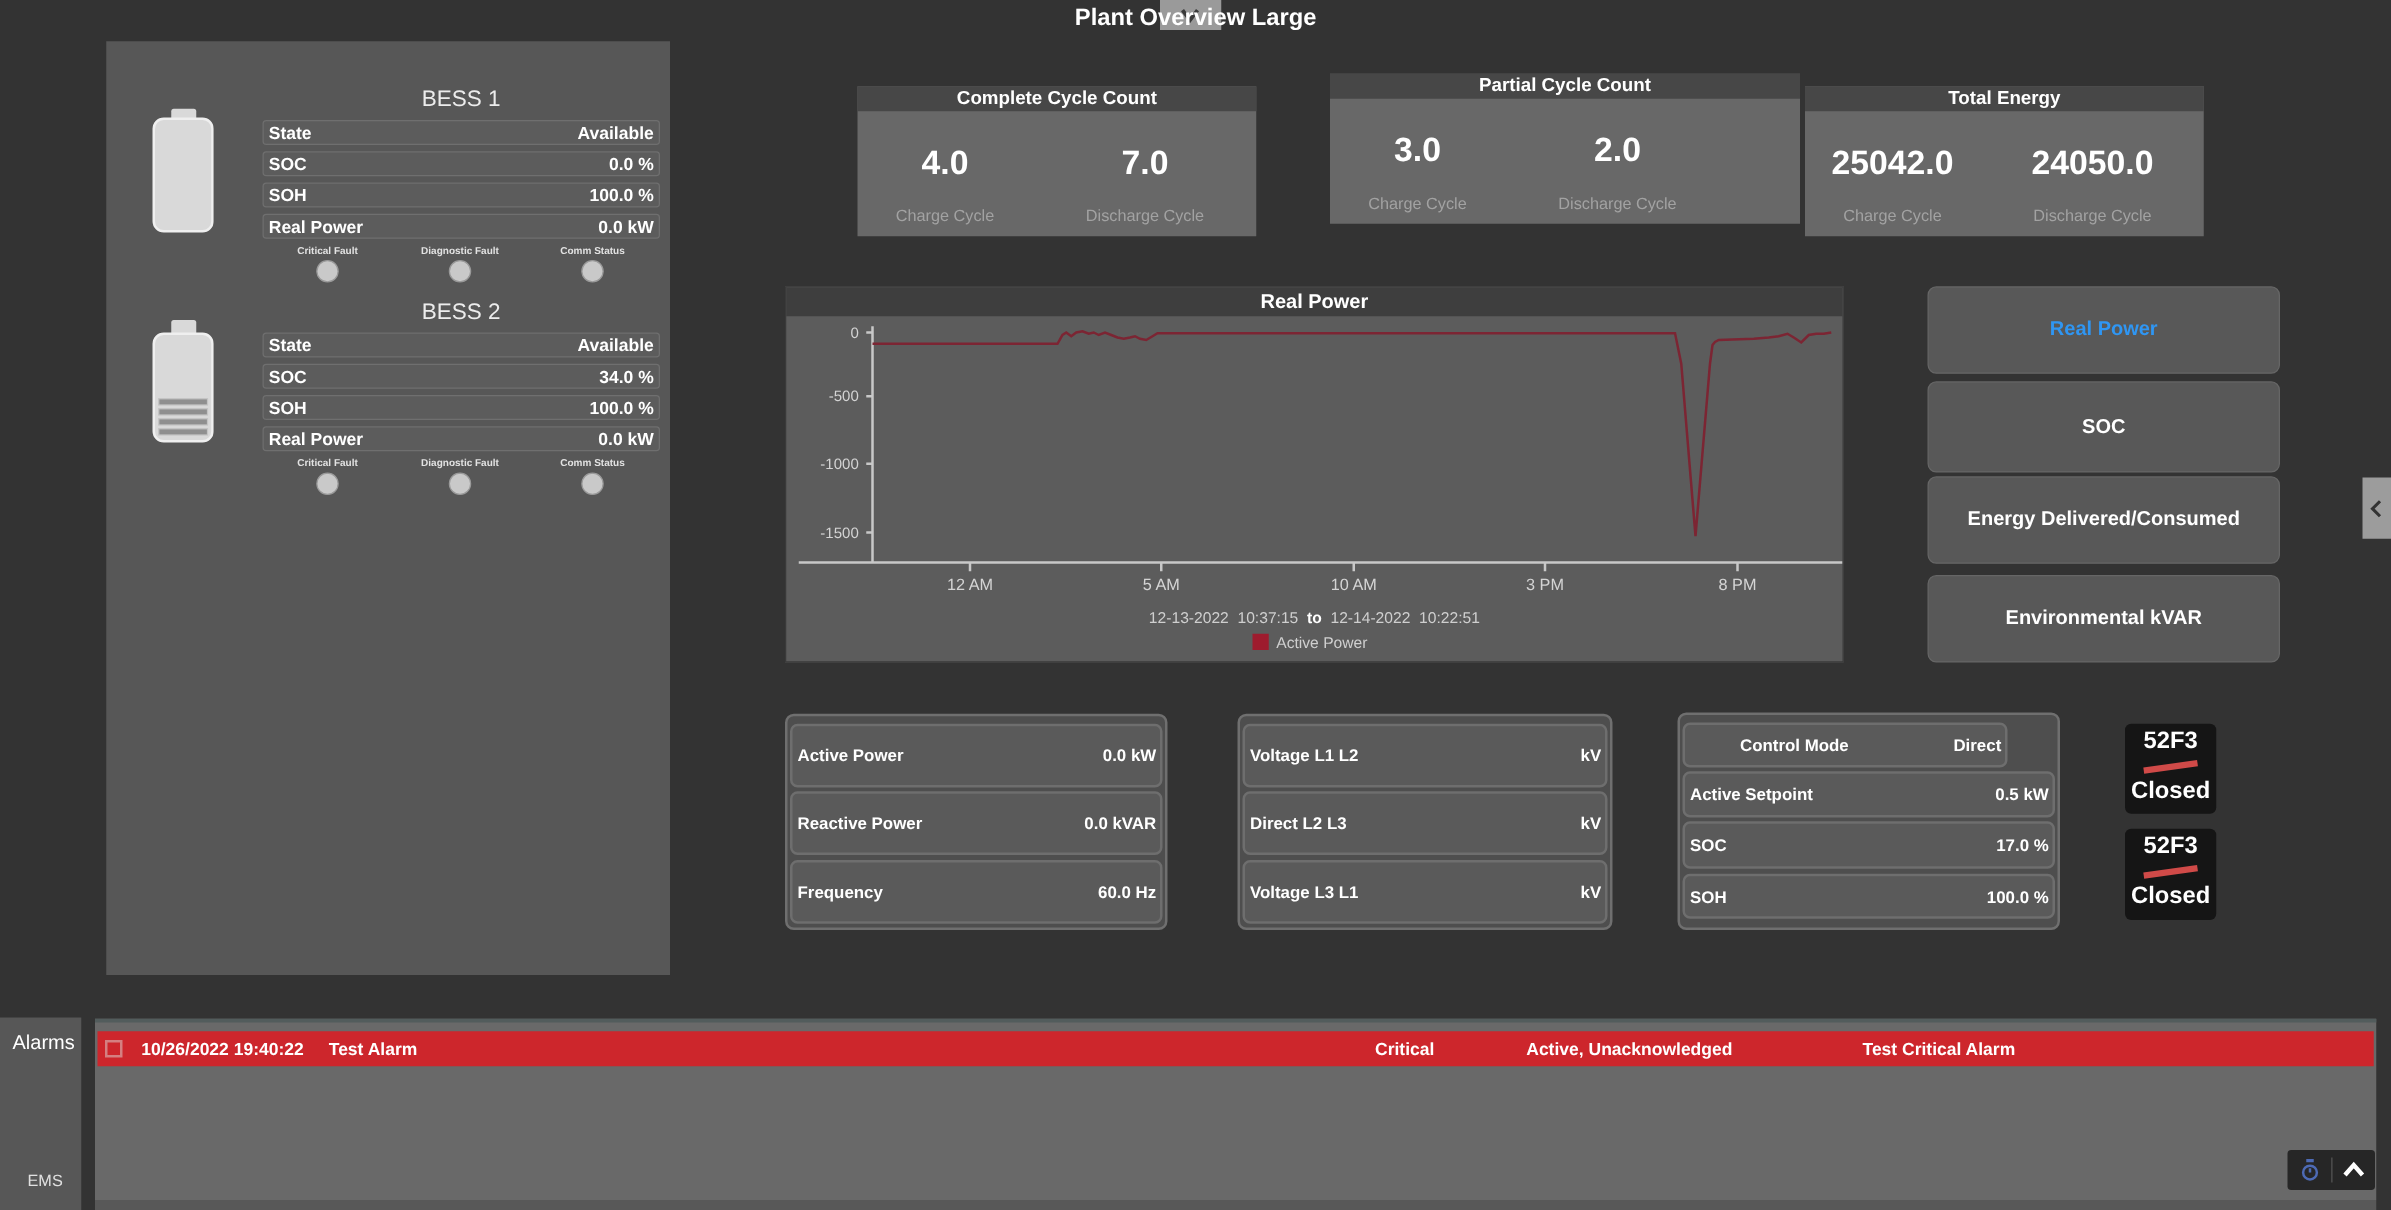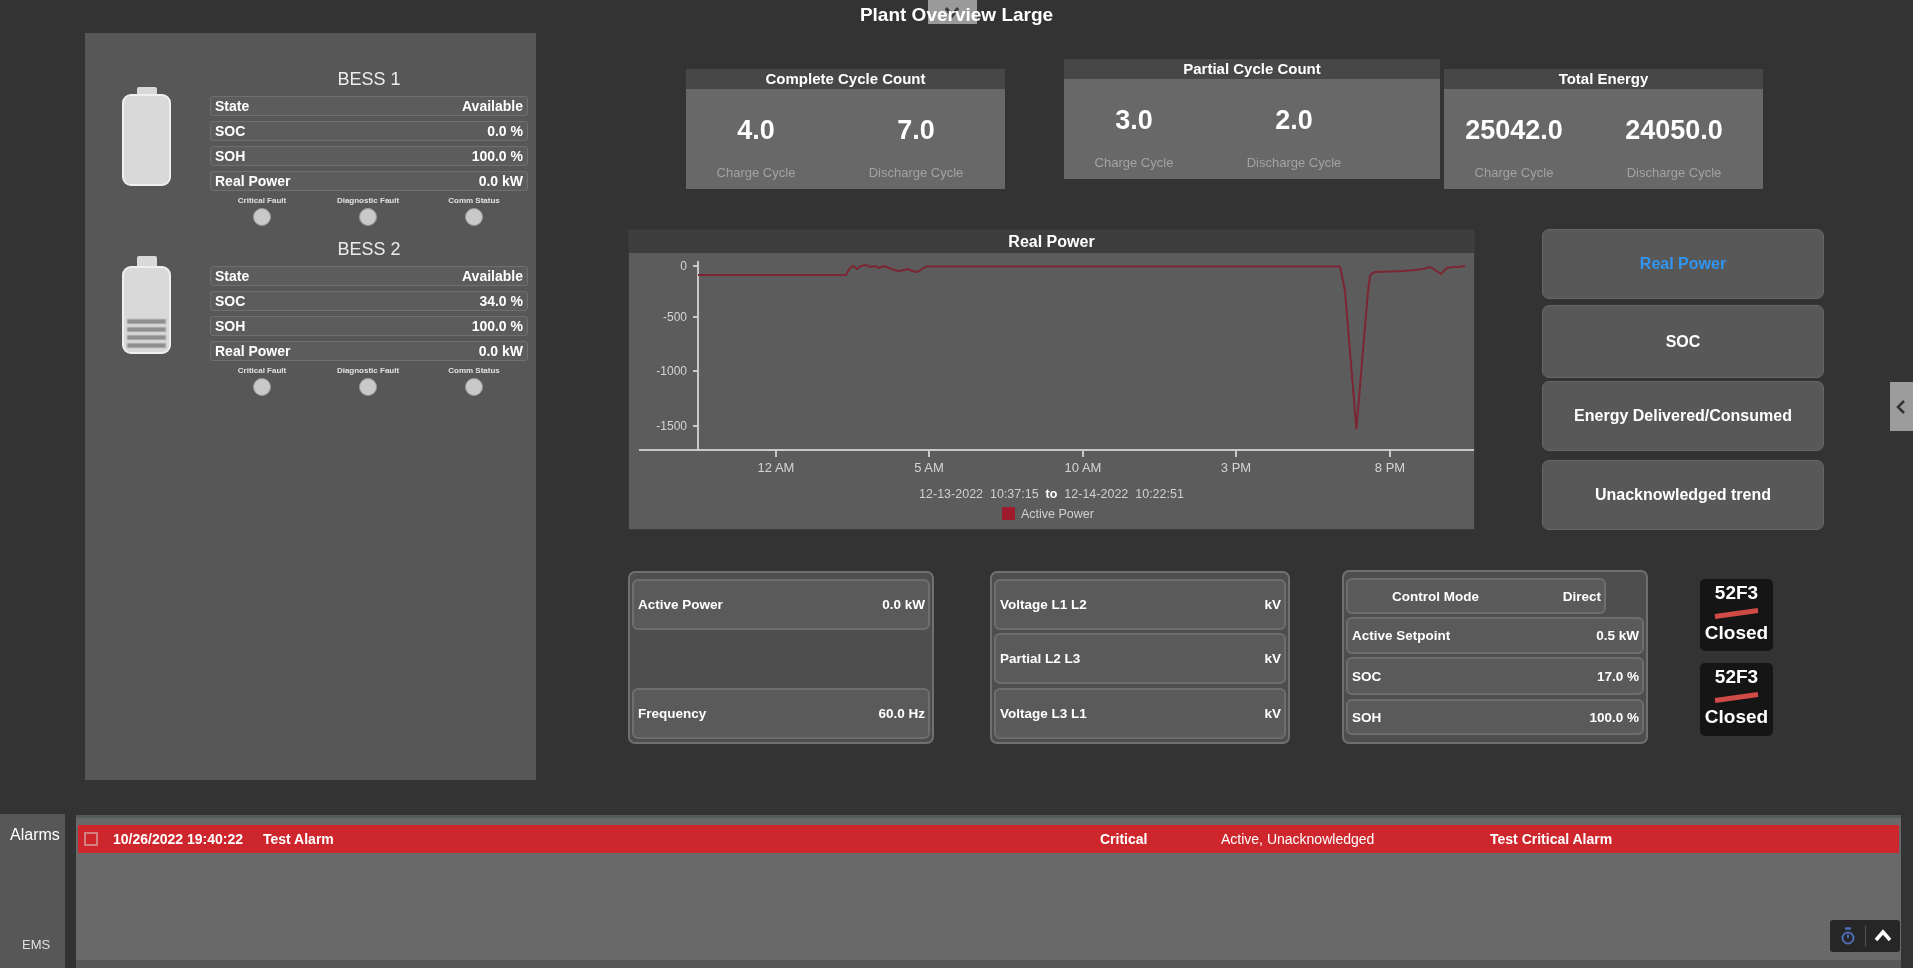--- a/index.html
+++ b/index.html
@@ -167,46 +167,50 @@
     </svg>
     <div class="abs" style="left:0; top:257px; width:845px; text-align:center; color:#cfcfcf;
          font-size:12.5px;">12-13-2022&nbsp; 10:37:15&nbsp; <b style="color:#ffffff;">to</b>&nbsp; 12-14-2022&nbsp; 10:22:51</div>
     <div class="abs" style="left:373px; top:277px; width:13px; height:13px; background:#9e1b2e;"></div>
     <div class="abs" style="left:392px; top:277px; color:#cfcfcf; font-size:12.5px;">Active Power</div>
   </div>
 
   <div class="btn" style="top:229px; height:70px; color:#2f96f3;">Real Power</div>
   <div class="btn" style="top:305px; height:73px;">SOC</div>
   <div class="btn" style="top:381px; height:70px;">Energy Delivered/Consumed</div>
-  <div class="btn" style="top:460px; height:70px;">Unacknowledged trend</div>
+  <div class="btn" style="top:460px; height:70px;">Environmental kVAR</div>
 
   <div class="abs" style="left:1890px; top:382px; width:23px; height:49px; background:#9c9c9c;"></div>
   <svg class="abs" style="left:1894px; top:398px;" width="14" height="18" viewBox="0 0 14 18">
     <polyline points="10,3 4,9 10,15" fill="none" stroke="#333333" stroke-width="2.5"></polyline>
   </svg>
 
   <div class="abs" style="left:628px; top:571px; width:306px; height:173px; background:#4e4e4e;
        border:2px solid #6f6f6f; border-radius:7px;">
     <div class="brow" style="left:2px; top:6px; width:298px; height:51px;">
         <span>Active Power</span>
         <span>0.0 kW</span>
       </div>
+    <div class="brow" style="left:2px; top:60px; width:298px; height:51px;">
+        <span>Reactive Power</span>
+        <span>0.0 kVAR</span>
+      </div>
     <div class="brow" style="left:2px; top:115px; width:298px; height:51px;">
         <span>Frequency</span>
         <span>60.0 Hz</span>
       </div>
   </div>
   <div class="abs" style="left:990px; top:571px; width:300px; height:173px; background:#4e4e4e;
        border:2px solid #6f6f6f; border-radius:7px;">
     <div class="brow" style="left:2px; top:6px; width:292px; height:51px;">
         <span>Voltage L1 L2</span>
         <span>kV</span>
       </div>
     <div class="brow" style="left:2px; top:60px; width:292px; height:51px;">
-        <span>Partial L2 L3</span>
+        <span>Direct L2 L3</span>
         <span>kV</span>
       </div>
     <div class="brow" style="left:2px; top:115px; width:292px; height:51px;">
         <span>Voltage L3 L1</span>
         <span>kV</span>
       </div>
   </div>
   <div class="abs" style="left:1342px; top:570px; width:306px; height:174px; background:#4e4e4e;
        border:2px solid #6f6f6f; border-radius:7px;">
     <div class="brow" style="left:2px; top:6px; width:260px; height:36px;padding-left:44px;">
@@ -247,21 +251,21 @@
   <div class="abs" style="left:22px; top:937px; color:#e0e0e0; font-size:13px;">EMS</div>
 
   <div class="abs" style="left:76px; top:815px; width:1825px; height:145px; background:#696969;
        border-top:3px solid #525c5c;"></div>
   <div class="abs" style="left:76px; top:960px; width:1825px; height:8px; background:#585858;"></div>
   <div class="abs" style="left:78px; top:825px; width:1821px; height:28px; background:#cd262c;">
     <div class="abs" style="left:6px; top:7px; width:14px; height:14px; border:2px solid rgba(220,200,200,0.55);"></div>
     <div class="abs" style="left:35px; top:6px; color:#ffffff; font-weight:bold; font-size:14px;">10/26/2022 19:40:22</div>
     <div class="abs" style="left:185px; top:6px; color:#ffffff; font-weight:bold; font-size:14px;">Test Alarm</div>
     <div class="abs" style="left:1022px; top:6px; color:#ffffff; font-weight:bold; font-size:14px;">Critical</div>
-    <div class="abs" style="left:1143px; top:6px; color:#ffffff; font-weight:normal; font-size:14px;text-align:center;">Active, Unacknowledged</div>
+    <div class="abs" style="left:1143px; top:6px; color:#ffffff; font-weight:bold; font-size:14px;text-align:center;">Active, Unacknowledged</div>
     <div class="abs" style="left:1412px; top:6px; color:#ffffff; font-weight:bold; font-size:14px;">Test Critical Alarm</div>
   </div>
 
   <div class="abs" style="left:1830px; top:920px; width:70px; height:32px; background:#262626;
        border-radius:3px;"></div>
   <svg class="abs" style="left:1839px; top:927px;" width="18" height="19" viewBox="0 0 18 19">
     <circle cx="9" cy="11" r="5.5" fill="none" stroke="#4d6ab4" stroke-width="2"></circle>
     <line x1="9" y1="11" x2="9" y2="7.5" stroke="#4d6ab4" stroke-width="2"></line>
     <line x1="6" y1="1.5" x2="12" y2="1.5" stroke="#4d6ab4" stroke-width="2.5"></line>
   </svg>

